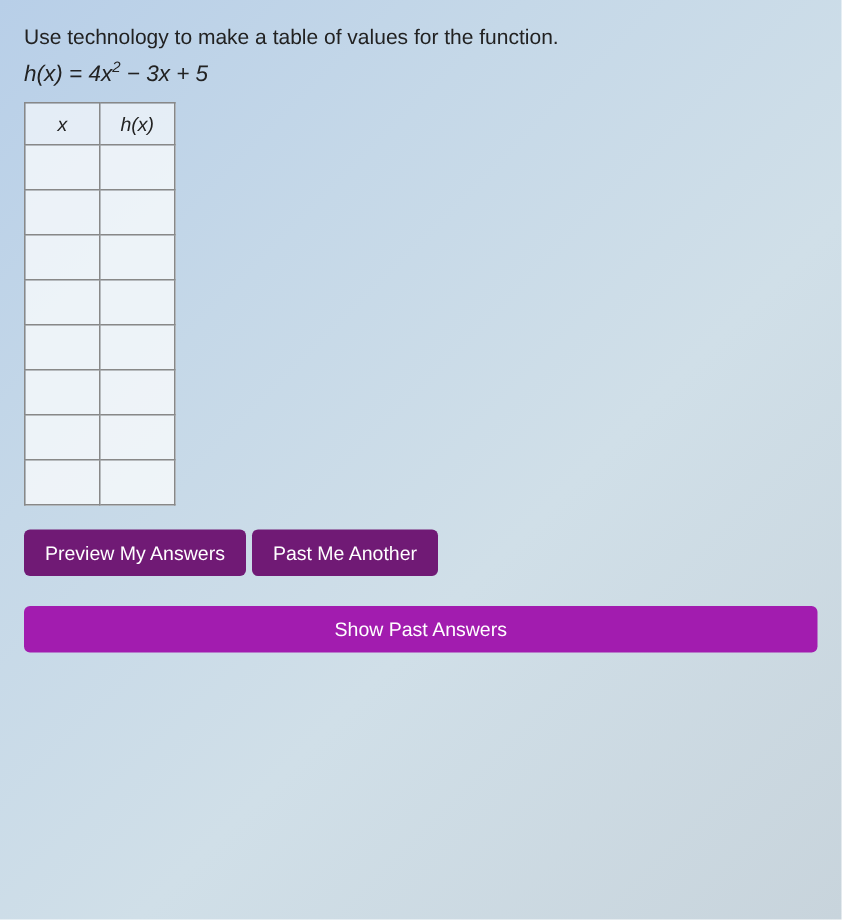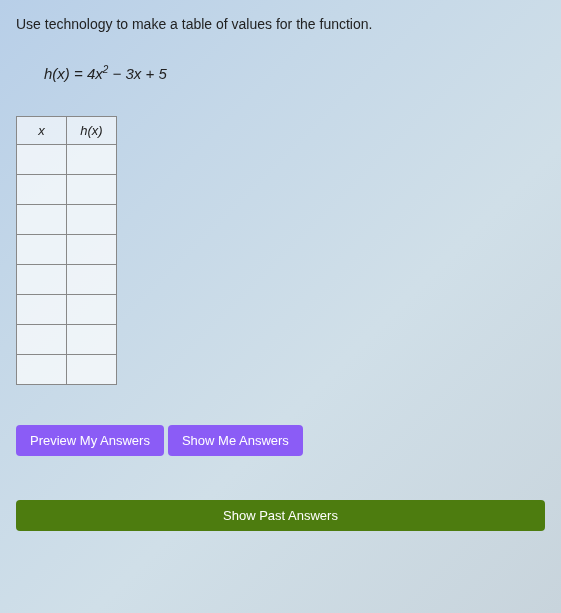--- a/index.html
+++ b/index.html
@@ -16,35 +16,33 @@
       font-size: 14px;
       overflow: hidden;
     }
 
     .main-container {
       width: 561px;
       height: 547px;
       padding: 16px 16px 16px 16px;
       display: flex;
       flex-direction: column;
-      justify-content: space-between;
     }
 
     .instruction-text {
       font-size: 14px;
       color: #222;
       margin-bottom: 8px;
     }
 
     .function-display {
       font-size: 15px;
       color: #222;
       margin-bottom: 10px;
       font-style: italic;
-      margin-left: 28px;
     }
 
     .sup {
       font-size: 10px;
       vertical-align: super;
     }
 
     table.values-table {
       border-collapse: collapse;
     }
@@ -80,39 +78,39 @@
       margin-bottom: 12px;
     }
 
     .btn {
       padding: 8px 14px;
       font-size: 13px;
       border: none;
       border-radius: 4px;
       cursor: pointer;
       color: #fff;
-      background: #8b5cf6;
+      background: #701a75;
       font-weight: normal;
     }
 
     .attempt-text {
       font-size: 13px;
       color: #222;
       margin-bottom: 4px;
       line-height: 1.5;
     }
 
     .show-past-btn {
       padding: 8px 16px;
       font-size: 13px;
       border: none;
       border-radius: 4px;
       cursor: pointer;
       color: #fff;
-      background: #4d7c0f;
+      background: #a21caf;
       margin-top: 8px;
       display: inline-block;
     }
 
     .table-wrapper {
       margin-bottom: 16px;
     }
   </style>
 </head>
 <body>
@@ -167,19 +165,19 @@
           <tr>
             <td class="input-cell"></td>
             <td class="input-cell"></td>
           </tr>
         </tbody>
     </table>
   </div>
 
   <div class="buttons-row">
     <button class="btn">Preview My Answers</button>
-    <button class="btn">Show Me Answers</button>
+    <button class="btn">Past Me Another</button>
   </div>
 
 
   <button class="show-past-btn">Show Past Answers</button>
 
 </div>
 
 </body></html>

